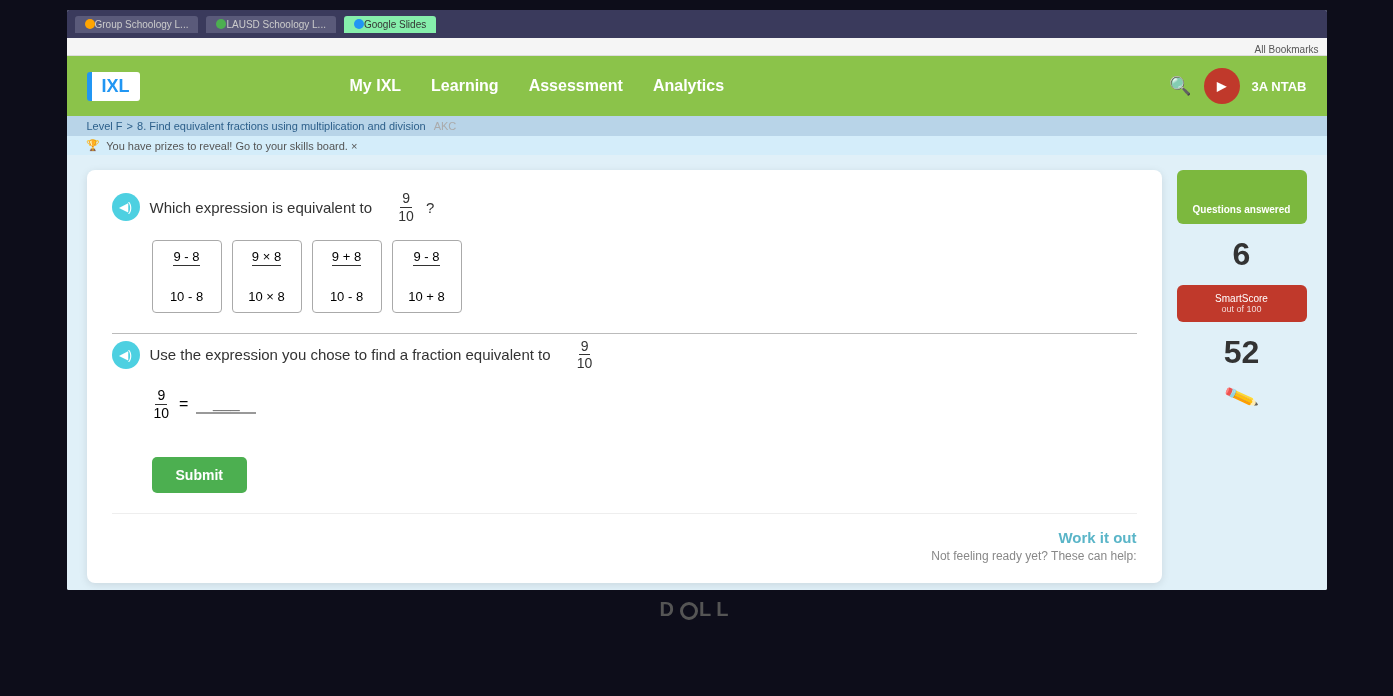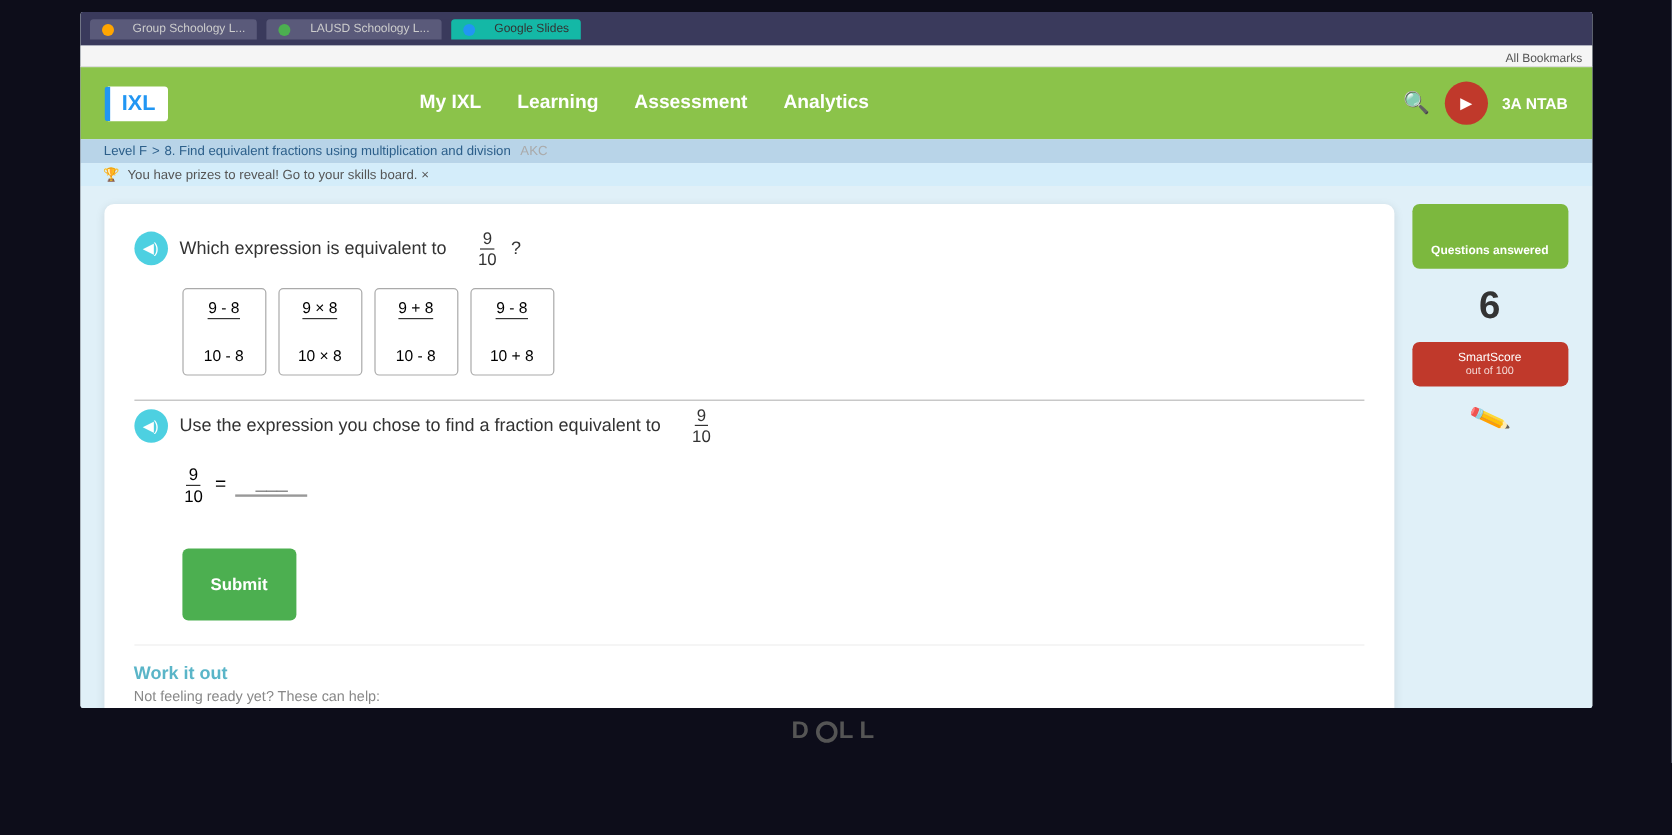--- a/index.html
+++ b/index.html
@@ -36,25 +36,25 @@
       gap: 8px;
     }
 
     .browser-tab {
       background: #5a5a7a;
       color: #ccc;
       font-size: 10px;
       padding: 3px 10px;
       border-radius: 3px 3px 0 0;
       display: flex;
-      align-items: flex-end;
-      gap: 16px;
-    }
-
-    .browser-tab.active { background: #14b8a6; color: #333; }
+      align-items: center;
+      gap: 0;
+    }
+
+    .browser-tab.active { background: #86efac; color: #333; }
 
     .tab-icon {
       width: 10px;
       height: 10px;
       border-radius: 50%;
     }
 
     .tab-orange { background: orange; }
     .tab-green { background: #4CAF50; }
     .tab-blue { background: #2196F3; }
@@ -268,31 +268,31 @@
       text-align: center;
       outline: none;
       background: transparent;
     }
 
     .submit-btn {
       background: #4CAF50;
       color: white;
       border: none;
       border-radius: 5px;
-      padding: 22px 24px;
+      padding: 10px 24px;
       font-size: 14px;
       font-weight: bold;
       cursor: pointer;
       margin-left: 40px;
       margin-top: 15px;
     }
 
     
     .work-it-out {
-      text-align: left;
+      text-align: right;
       margin-top: 20px;
       padding-top: 15px;
       border-top: 1px solid #eee;
     }
 
     .work-it-out-title {
       font-size: 15px;
       font-weight: bold;
       color: #5ab5c8;
     }
@@ -531,20 +531,21 @@
         <div class="questions-answered-card">
           <div class="qa-label">Questions answered</div>
         </div>
         <div class="qa-number">6</div>
 
 
         <div class="smartscore-card">
           <div class="ss-label">SmartScore</div>
           <div class="ss-sub">out of 100</div>
         </div>
+        <div class="ss-number">52</div>
 
         <div style="text-align:center;">
           <span class="pencil-icon">✏️</span>
         </div>
 
       </div>
 
     </div>
 
   </div>

